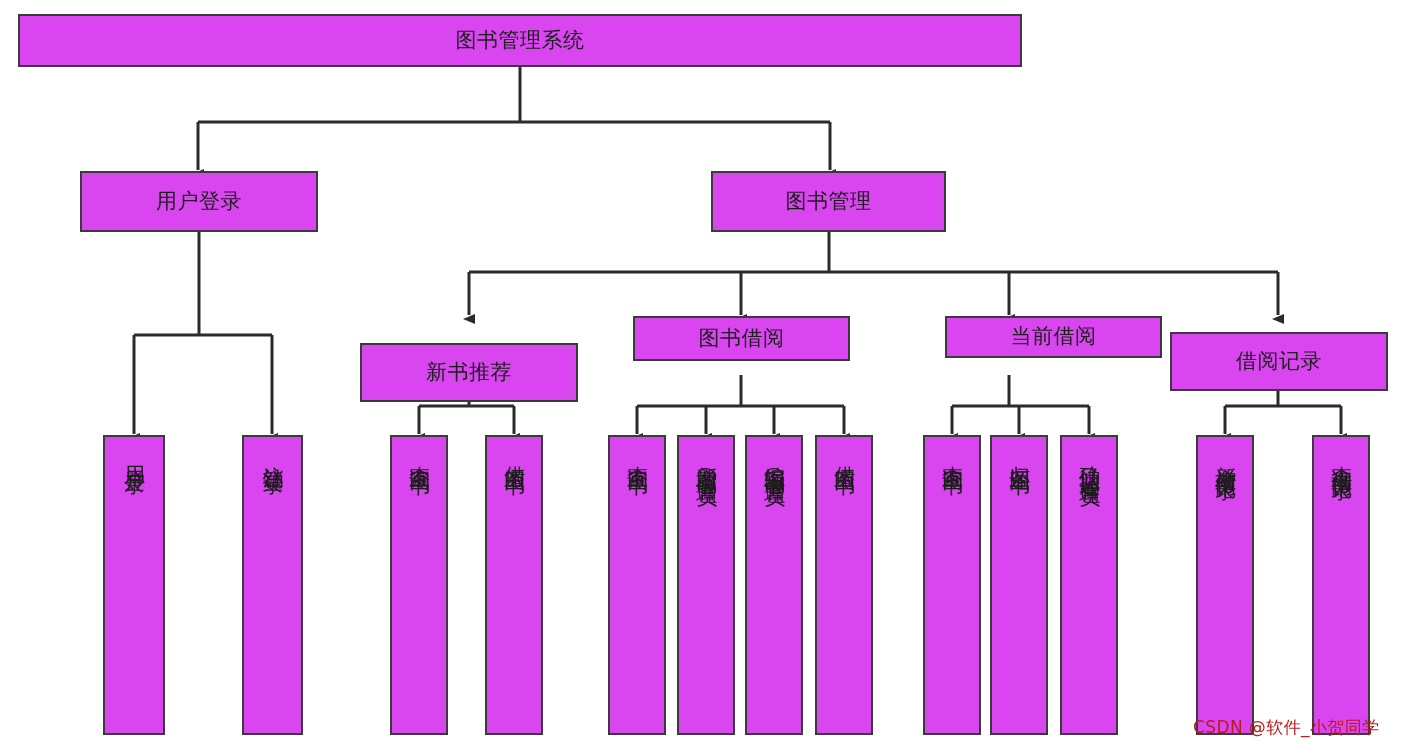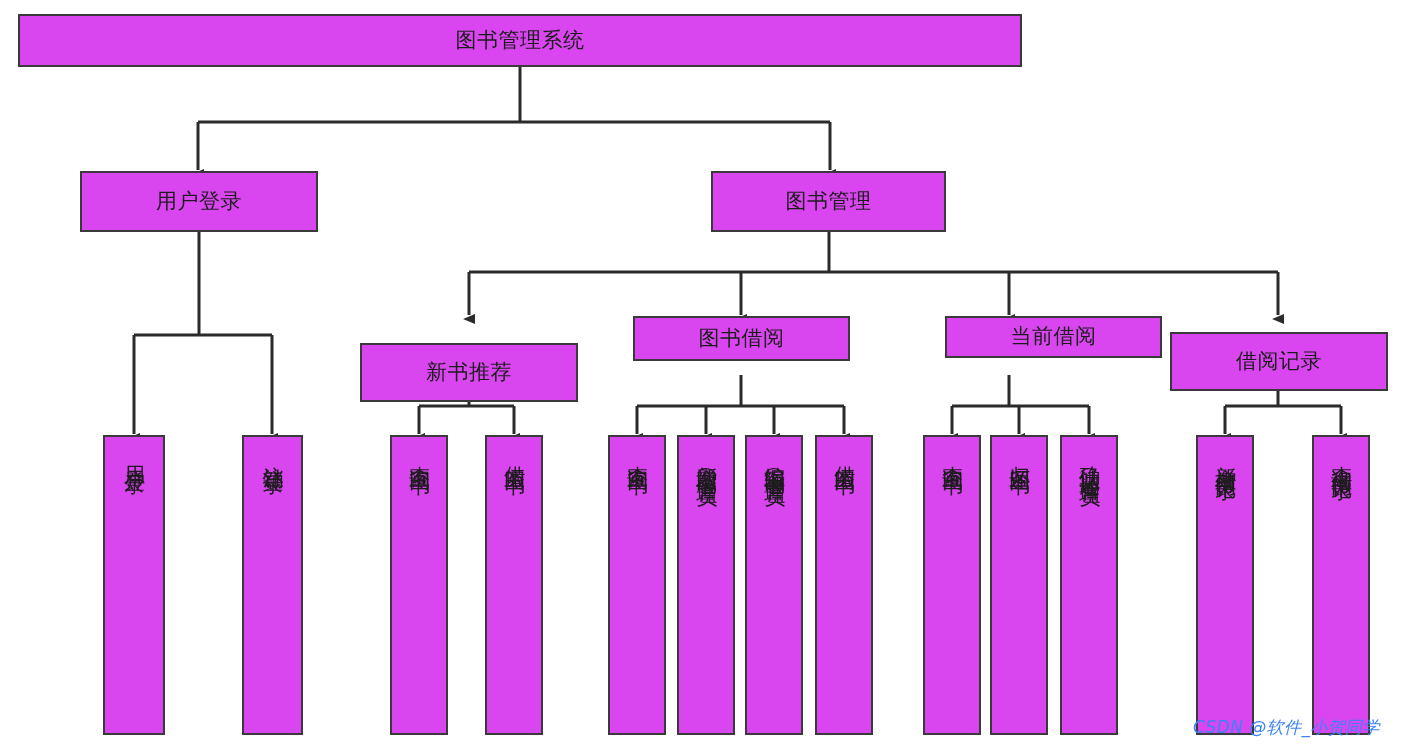--- a/index.html
+++ b/index.html
@@ -172,15 +172,15 @@
   <div class="node vertical" id="n-leaf-confirm-return" style="left: 1060px; top: 435px; width: 58px; height: 300px; border-color: rgb(58, 58, 58);">
     <span class="label" style="color: rgb(28, 28, 28);">确认归还（管理员）</span>
   </div>
   <div class="node vertical" id="n-leaf-add-record" style="left: 1196px; top: 435px; width: 58px; height: 300px; border-color: rgb(58, 58, 58);">
     <span class="label" style="color: rgb(28, 28, 28);">新增借阅记录</span>
   </div>
   <div class="node vertical" id="n-leaf-query-record" style="left: 1312px; top: 435px; width: 58px; height: 300px; border-color: rgb(58, 58, 58);">
     <span class="label" style="color: rgb(28, 28, 28);">查询借阅记录</span>
   </div>
 
-  <div class="watermark" style="left: 1193px; top: 716px; color: #3b82f6; font-style: italic;">CSDN @软件_小贺同学</div>
+  <div class="watermark" style="left: 1193px; top: 716px; color: #b91c1c;">CSDN @软件_小贺同学</div>
 
 </div>
 
 </body></html>

